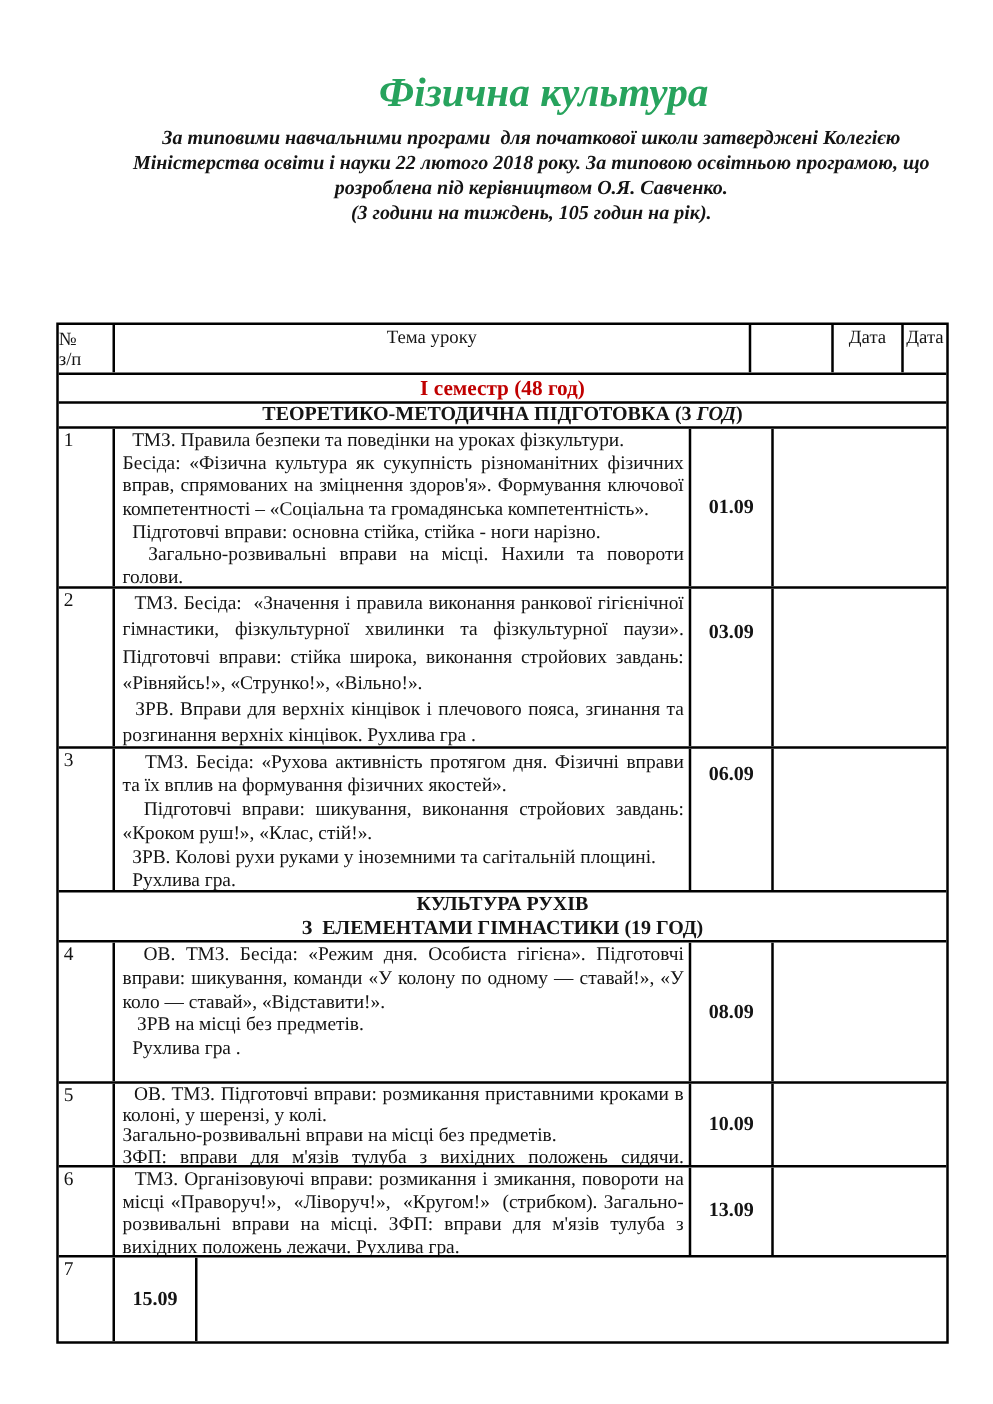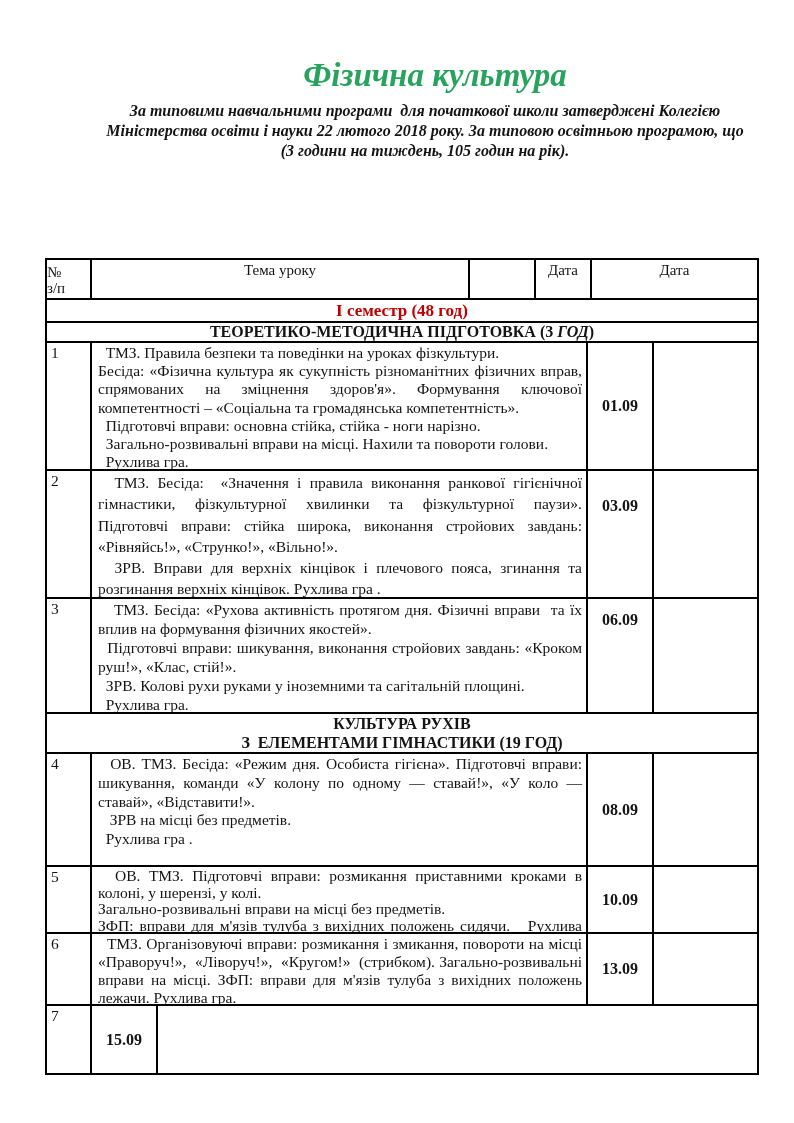--- a/index.html
+++ b/index.html
@@ -20,52 +20,53 @@
     border:2px solid #000;box-sizing:content-box;background:#fff;
   }
   .trow{display:flex;border-top:2px solid #000;overflow:hidden;box-sizing:border-box;}
   .trow:first-child{border-top:none;}
   .cell{box-sizing:border-box;overflow:hidden;}
   .cell + .cell{border-left:2px solid #000;}
   
   .r-hdr{min-height:38px;}
   .r-hdr .cell{display:flex;justify-content:center;align-items:flex-start;padding-top:2px;font-size:15px;line-height:16px;}
   .c-no-h{width:43px;flex-direction:column;align-items:center;}
-  .c-topic-h{width:378px;}
+  .c-topic-h{width:509px;}
   .c-empty-h{width:66px;}
   .c-date1-h{width:56px;}
   .c-date2-h{flex:1;}
   
   .r-span{min-height:23px;}
   .r-span .cell{width:100%;display:flex;flex-direction:column;justify-content:center;align-items:center;text-align:center;font-weight:bold;}
   .r-sem .cell{font-size:17px;color:var(--red,#C00000);}
   .r-theo{min-height:20px;}
   .r-theo .cell{font-size:16px;}
   .r-cult{min-height:39px;}
   .r-cult .cell{font-size:16px;line-height:19px;}
   .r-cult .cl{white-space:pre;}
   
   .c-no{width:43px;padding:1px 0 0 4px;font-size:15.5px;}
-  .c-topic{width:496px;padding:1px 4px 0 6px;font-size:15.5px;}
+  .c-topic{width:461px;padding:1px 4px 0 6px;font-size:15.5px;}
   .c-topic .p{white-space:pre-wrap;text-align:justify;}
   .c-date1{width:66px;display:flex;justify-content:center;align-items:center;}
   .c-date2{flex:1;}
   .dateval{font-weight:bold;font-size:16px;}
   .ital{font-style:italic;}
 </style>
 </head>
 <body>
 
 <div class="page">
 
   <div class="title">Фізична культура</div>
 
   <div class="subtitle">
     <div class="sline">За типовими навчальними програми  для початкової школи затверджені Колегією</div>
     <div class="sline">Міністерства освіти і науки 22 лютого 2018 року. За типовою освітньою програмою, що</div>
+    <div class="sline">розроблена під керівництвом О.Я. Савченко.</div>
     <div class="sline">(3 години на тиждень, 105 годин на рік).</div>
   </div>
 
   <div class="tbl">
 
     <div class="trow r-hdr">
       <div class="cell c-no-h">
         <span>№</span>
         <span>з/п</span>
       </div>

